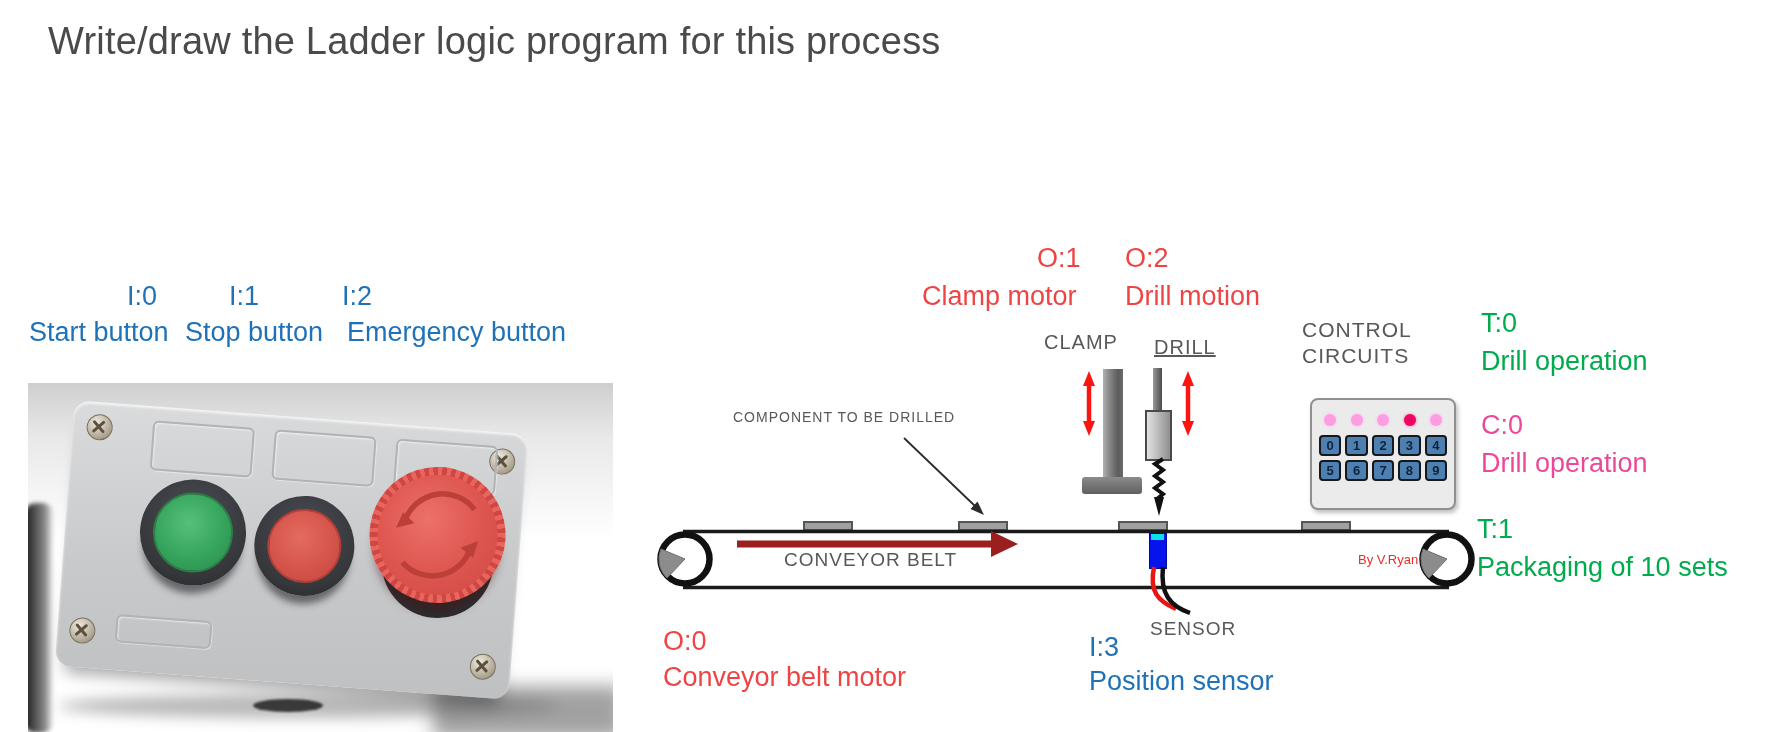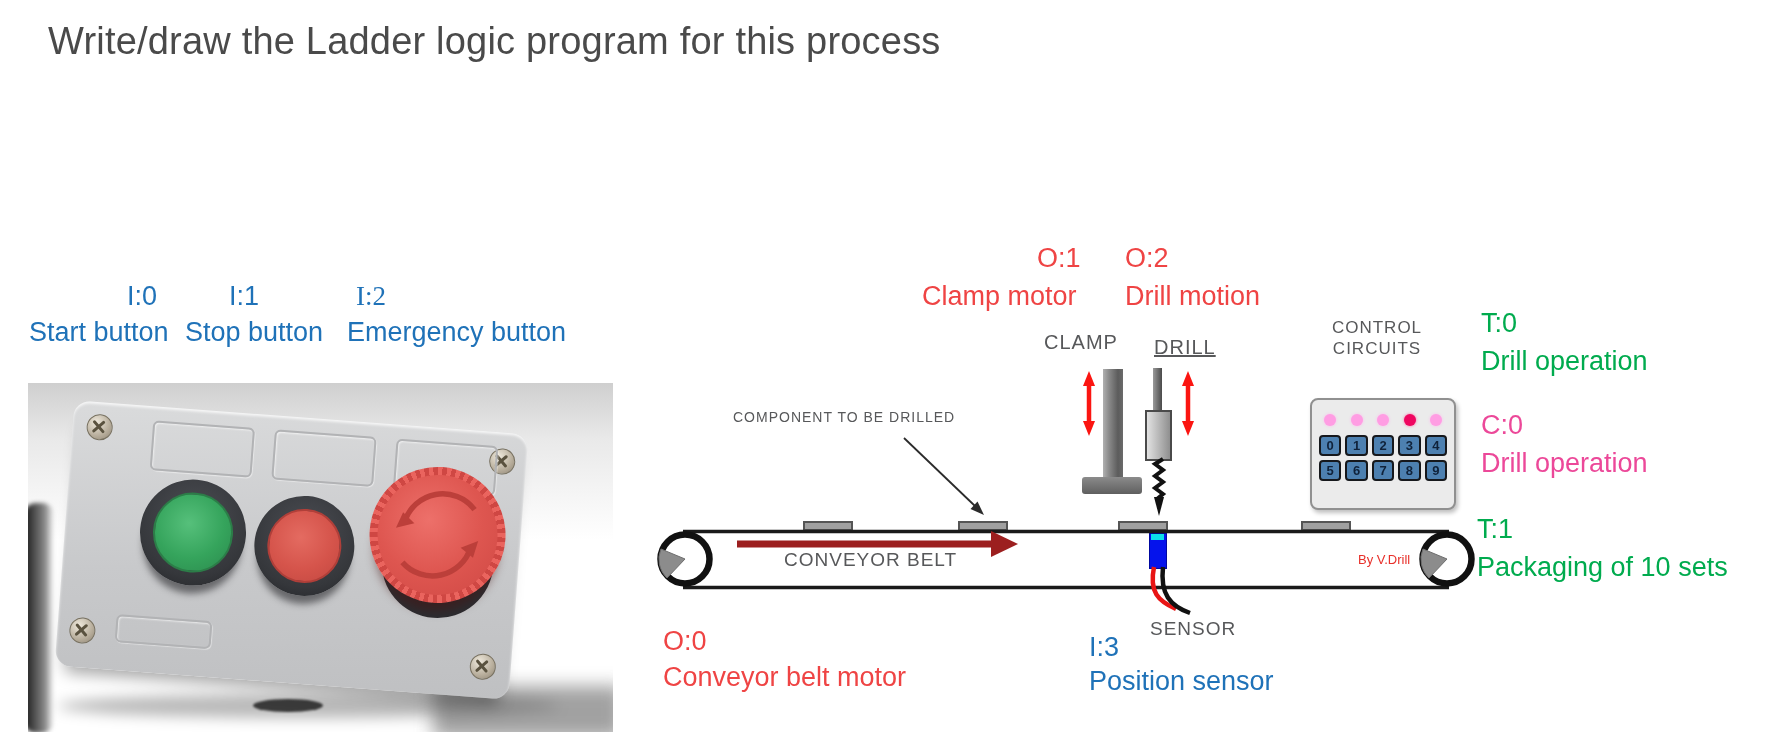--- a/index.html
+++ b/index.html
@@ -12,21 +12,21 @@
   .title{color:#4a4a4a;font-size:38px;letter-spacing:0.2px;white-space:nowrap;}
   
   .lbl{font-size:27px;white-space:nowrap;line-height:1.15;}
   .blue{color:#1f72b8;}
   .red{color:#ef4444;}
   .green{color:#00ab4e;}
   .purple{color:#ec4899;}
   
   .dlbl{color:#57585a;font-size:19px;letter-spacing:1px;white-space:nowrap;}
   .dlbl.big{font-size:20px;}
-  .ctrl{color:#57585a;font-size:17px;letter-spacing:1px;text-align:center;line-height:1.25;}
+  .ctrl{color:#57585a;font-size:21px;letter-spacing:1px;line-height:1.25;}
   .credit{color:#e8302a;font-size:13px;white-space:nowrap;}
   
   .comp{height:10px;width:50px;background:#a0a0a0;border:2px solid #555;box-sizing:border-box;z-index:4;}
   .clamp-col{width:20px;height:111px;background:linear-gradient(90deg,#b0b0b0 0%,#8a8a8a 30%,#5c5c5c 75%,#6b6b6b 100%);z-index:4;}
   .clamp-foot{width:60px;height:17px;background:linear-gradient(180deg,#8b8b8b,#5f5f5f);border-radius:3px;z-index:4;}
   .drill-shaft{width:9px;height:46px;background:linear-gradient(90deg,#9a9a9a,#4a4a4a);z-index:4;}
   .drill-chuck{width:27px;height:51px;background:linear-gradient(90deg,#e2e2e2,#8f8f8f);border:2px solid #4a4a4a;box-sizing:border-box;z-index:4;}
   
   .keypad{width:146px;height:112px;background:#ebebeb;border:2px solid #909090;border-radius:8px;
     box-shadow:2px 3px 4px rgba(0,0,0,.25);z-index:4;box-sizing:border-box;}
@@ -79,21 +79,21 @@
 <body>
 
 <div id="slide">
 
   <div class="abs title z10" style="left:48px;top:20px;">Write/draw the Ladder logic program for this process</div>
 
   <div class="abs lbl blue z10" style="left:127px;top:281px;">I:0</div>
   <div class="abs lbl blue z10" style="left:29px;top:317px;">Start button</div>
   <div class="abs lbl blue z10" style="left:229px;top:281px;">I:1</div>
   <div class="abs lbl blue z10" style="left:185px;top:317px;">Stop button</div>
-  <div class="abs lbl blue z10" style="left:356px;top:281px;font-family:Liberation Serif, serif;">I:2</div>
+  <div class="abs lbl blue z10" style="left:342px;top:281px;">I:2</div>
   <div class="abs lbl blue z10" style="left:347px;top:317px;">Emergency button</div>
 
   <div class="abs lbl red z10" style="left:1037px;top:243px;">O:1</div>
   <div class="abs lbl red z10" style="left:922px;top:281px;">Clamp motor</div>
   <div class="abs lbl red z10" style="left:1125px;top:243px;">O:2</div>
   <div class="abs lbl red z10" style="left:1125px;top:281px;">Drill motion</div>
 
   <div class="abs lbl green z10" style="left:1481px;top:308px;">T:0</div>
   <div class="abs lbl green z10" style="left:1481px;top:346px;">Drill operation</div>
   <div class="abs lbl purple z10" style="left:1481px;top:410px;">C:0</div>
@@ -105,21 +105,21 @@
   <div class="abs lbl red z10" style="left:663px;top:662px;">Conveyor belt motor</div>
   <div class="abs lbl blue z10" style="left:1089px;top:632px;">I:3</div>
   <div class="abs lbl blue z10" style="left:1089px;top:666px;">Position sensor</div>
 
   <div class="abs dlbl big z10" style="left:1044px;top:331px;">CLAMP</div>
   <div class="abs dlbl big z10" style="left:1154px;top:336px;text-decoration:underline;">DRILL</div>
   <div class="abs ctrl z10" style="left:1302px;top:317px;width:150px;">CONTROL CIRCUITS</div>
   <div class="abs dlbl z10" style="left:733px;top:409px;font-size:14px;">COMPONENT TO BE DRILLED</div>
   <div class="abs dlbl z10" style="left:784px;top:549px;">CONVEYOR BELT</div>
   <div class="abs dlbl z10" style="left:1150px;top:618px;">SENSOR</div>
-  <div class="abs credit z10" style="left:1358px;top:552px;">By V.Drill</div>
+  <div class="abs credit z10" style="left:1358px;top:552px;">By V.Ryan</div>
 
   <div class="abs clamp-col" style="left:1103px;top:369px;"></div>
   <div class="abs clamp-foot" style="left:1082px;top:477px;"></div>
   <div class="abs drill-shaft" style="left:1153px;top:368px;"></div>
   <div class="abs drill-chuck" style="left:1145px;top:410px;"></div>
 
   <div class="abs keypad" style="left:1310px;top:398px;">
     <div class="ledrow">
       <span class="led"></span>
       <span class="led"></span>

